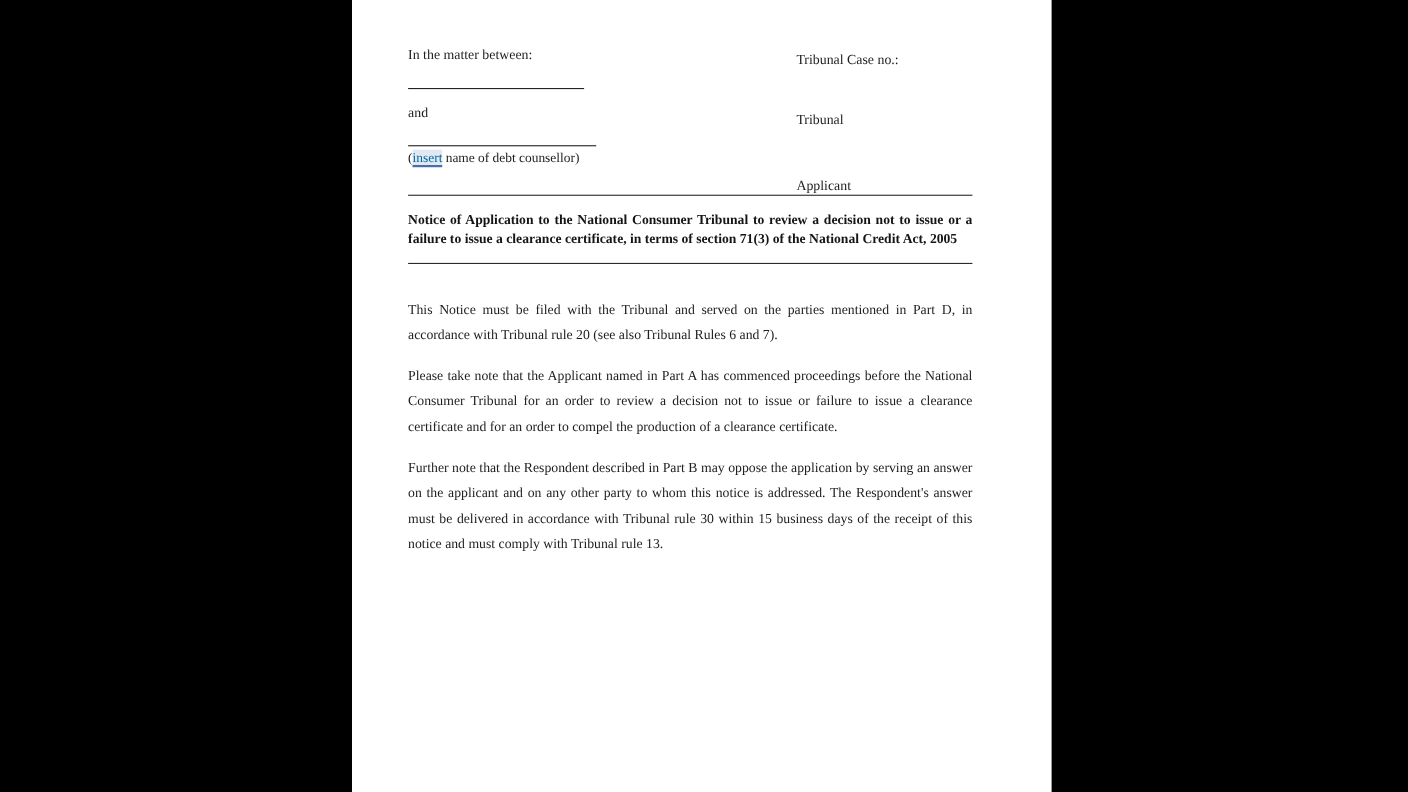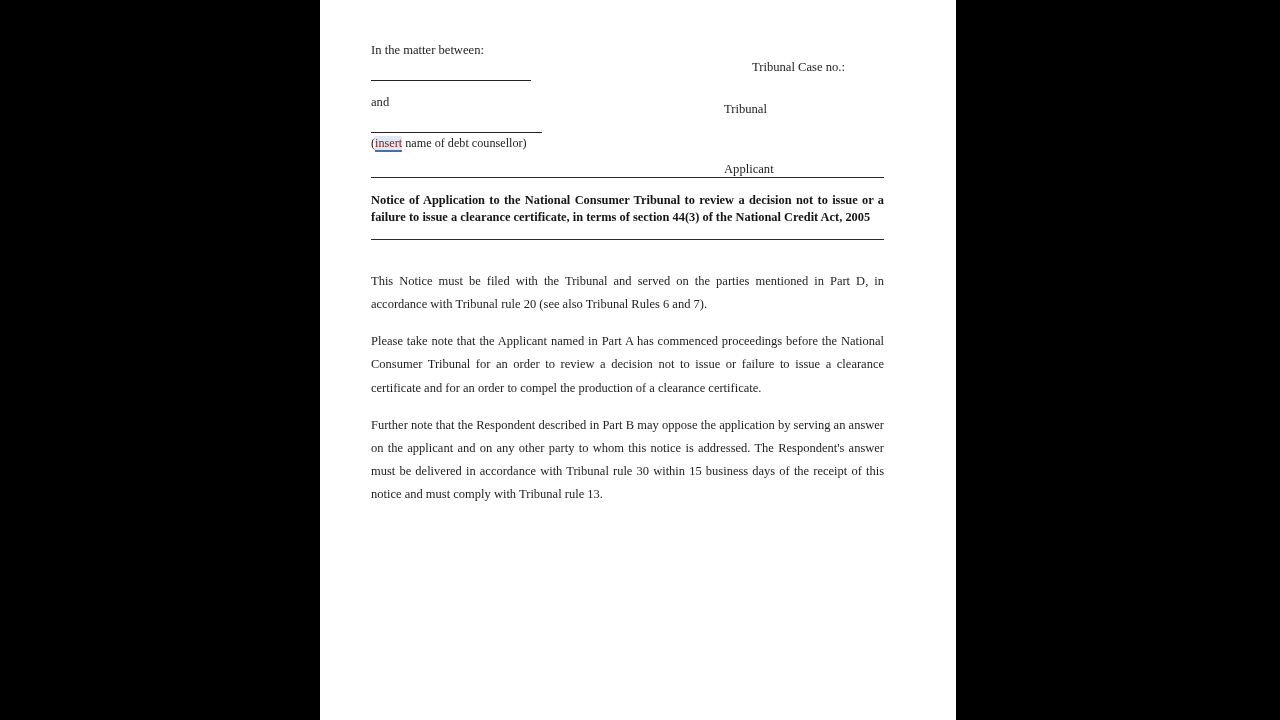--- a/index.html
+++ b/index.html
@@ -63,23 +63,22 @@
   
   .parties {
     position: relative;
     margin-top: 43px;
     font-size: 12.6px;
     color: #1d1d1d;
   }
   .case-no {
     position: absolute;
     left: 353px;
-    top: 17px;
+    top: 4px;
     white-space: nowrap;
-    margin-left: 28px;
   }
   .matter-between {
     margin-top: 14px;
   }
   .blank-line {
     width: 160px;
     height: 0;
     border-bottom: 1.3px solid #222;
     margin-top: 22px;
   }
@@ -99,21 +98,21 @@
     height: 0;
     border-bottom: 1.3px solid #222;
     margin-top: 22px;
   }
   .insert-note {
     margin-top: 3px;
     font-size: 12.2px;
     color: #1d1d1d;
   }
   .insert-word {
-    color: #7f1d1d;
+    color: #0369a1;
     border-bottom: 2px solid #4a6fa5;
     background: rgba(120, 150, 195, 0.22);
   }
 
   
   .rule {
     height: 0;
     border-bottom: 1.6px solid #2a2a2a;
     margin: 0;
   }
@@ -165,21 +164,21 @@
         <div class="and-word">and</div>
 
         <div class="blank-line-2"></div>
 
         <div class="insert-note"><span>(</span><span class="insert-word">insert</span><span> name of debt counsellor)</span></div>
 
       </div>
 
       <div class="rule rule-top"></div>
 
-      <div class="notice-heading">Notice of Application to the National Consumer Tribunal to review a decision not to issue or a failure to issue a clearance certificate, in terms of section 44(3) of the National Credit Act, 2005</div>
+      <div class="notice-heading">Notice of Application to the National Consumer Tribunal to review a decision not to issue or a failure to issue a clearance certificate, in terms of section 71(3) of the National Credit Act, 2005</div>
 
       <div class="rule rule-bottom"></div>
 
       <div class="body-para first">This Notice must be filed with the Tribunal and served on the parties mentioned in Part D, in accordance with Tribunal rule 20 (see also Tribunal Rules 6 and 7).</div>
 
       <div class="body-para">Please take note that the Applicant named in Part A has commenced proceedings before the National Consumer Tribunal for an order to  review a decision not to issue or failure to issue a clearance certificate and for an order to compel the production of a clearance certificate.</div>
 
       <div class="body-para">Further note that the Respondent described in Part B may oppose the application by serving an answer on the applicant and on any other party to whom this notice is addressed. The Respondent's answer must be delivered in accordance with Tribunal rule 30 within 15 business days of the receipt of this notice and must comply with Tribunal rule 13.</div>
 
     </div>

